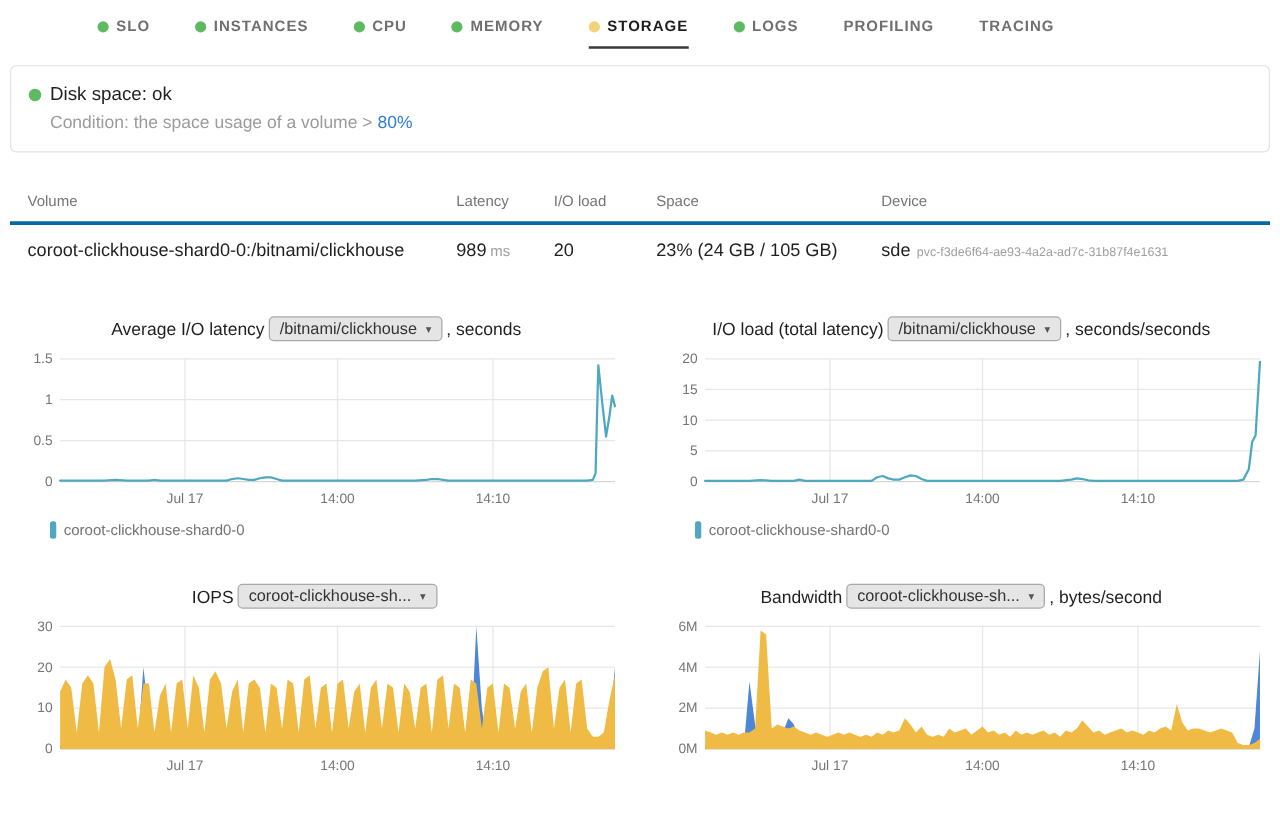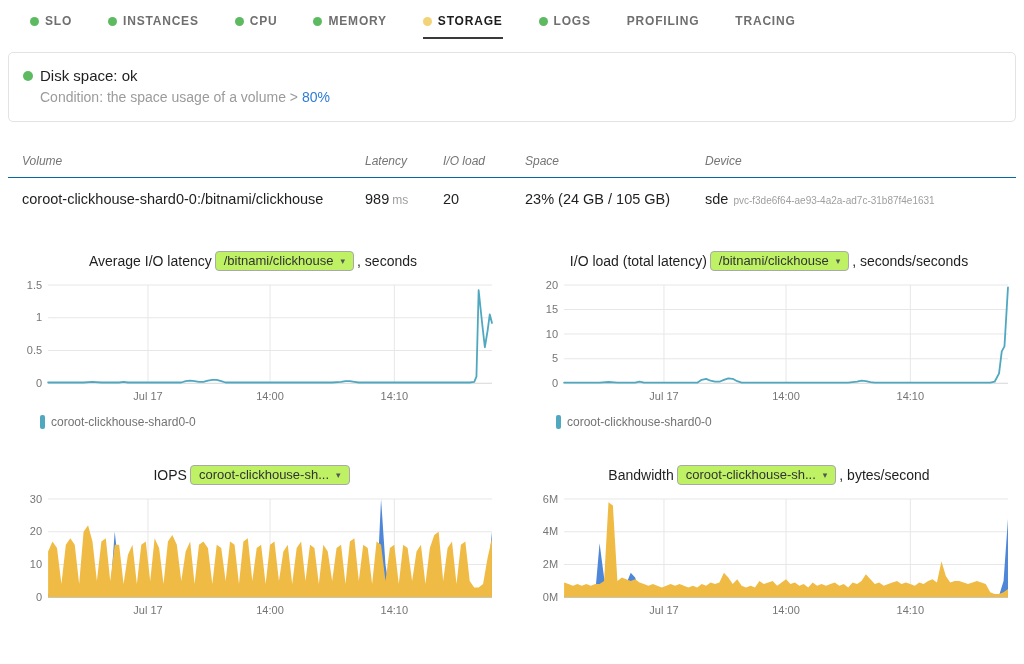--- a/index.html
+++ b/index.html
@@ -1,20 +1,20 @@
 <!DOCTYPE html>
 <html><head>
 <meta charset="utf-8">
 <style>
   * { margin:0; padding:0; box-sizing:border-box; }
   html,body { width:1024px; height:664px; background:#ffffff; overflow:hidden;
     font-family:"Liberation Sans", sans-serif; color:#212121; }
 
   
-  .tabs { display:flex; align-items:center; padding:14px 0 0 30px; }
+  .tabs { display:flex; align-items:center; padding:14px 0 0 30px;margin-left:48px; }
   .tab { display:flex; align-items:center; gap:6px; margin-right:36px;
     font-size:12px; font-weight:700; letter-spacing:.8px; color:#6f6f6f;
     text-transform:uppercase; cursor:pointer; padding-bottom:9px;
     border-bottom:2px solid transparent; }
   .tab.active { color:#1c1c1c; border-bottom-color:#3a3a3a; }
   .tab .dot { width:9px; height:9px; border-radius:50%; display:none; }
   .tab .dot.show { display:inline-block; }
 
   
   .alert-card { margin:13px 8px 0 8px; border:1px solid #e3e3e3; border-radius:5px;
@@ -22,37 +22,37 @@
   .alert-item + .alert-item { margin-top:13px; }
   .alert-title-row { display:flex; align-items:center; gap:7px;
     font-size:15px; color:#1f1f1f; }
   .alert-title-row .dot { width:10px; height:10px; border-radius:50%; flex:none; }
   .alert-cond { margin:5px 0 0 17px; font-size:14px; color:#9b9b9b; }
   .alert-cond a { color:#2e7cd6; text-decoration:none; margin-left:4px; cursor:pointer; }
 
   
   .vol-table { margin:24px 8px 0 8px; }
   .vt-header { display:flex; font-size:12px; color:#757575; padding:8px 0 9px 14px;
-    border-bottom:1px solid #0369a1;font-style:italic; }
+    border-bottom:3px solid #0369a1; }
   .vt-row { display:flex; font-size:14.5px; color:#1f1f1f; padding:13px 0 14px 14px;
     align-items:flex-start; }
   .c-volume { width:343px; } .c-latency { width:78px; } .c-ioload { width:82px; }
   .c-space { width:180px; } .c-device { flex:1; }
   .unit { font-size:12px; color:#9e9e9e; margin-left:3px; }
   .dev-id { font-size:10px; color:#9e9e9e; margin-left:5px; }
 
   
   .charts { display:grid; grid-template-columns:1fr 1fr; column-gap:26px;
     row-gap:36px; margin:30px 10px 0 8px; }
   .chart-card {}
   .chart-title { display:flex; align-items:center; justify-content:center; gap:3px;
     font-size:14px; color:#1f1f1f; margin-bottom:6px; white-space:nowrap; }
   .dropdown { display:inline-flex; align-items:center; gap:7px;
     border:1px solid #a9a9a9; border-radius:4px; padding:1px 8px 2px 8px;
-    font-size:13px; color:#333; cursor:pointer; background:#bef264; }
+    font-size:13px; color:#333; cursor:pointer; background:#e5e5e5; }
   .dropdown .caret { font-size:9px; color:#555; }
   .chart-svg { width:100%; height:auto; display:block; }
   .tick { font-size:11px; fill:#757575; }
   .legend { display:flex; gap:18px; margin:4px 0 0 32px; font-size:12px; color:#737373;
     align-items:center; }
   .legend-item { display:flex; align-items:center; gap:6px; cursor:pointer; }
   .swatch { width:5px; height:14px; border-radius:2px; display:inline-block; }
 </style>
 </head>
 <body>

